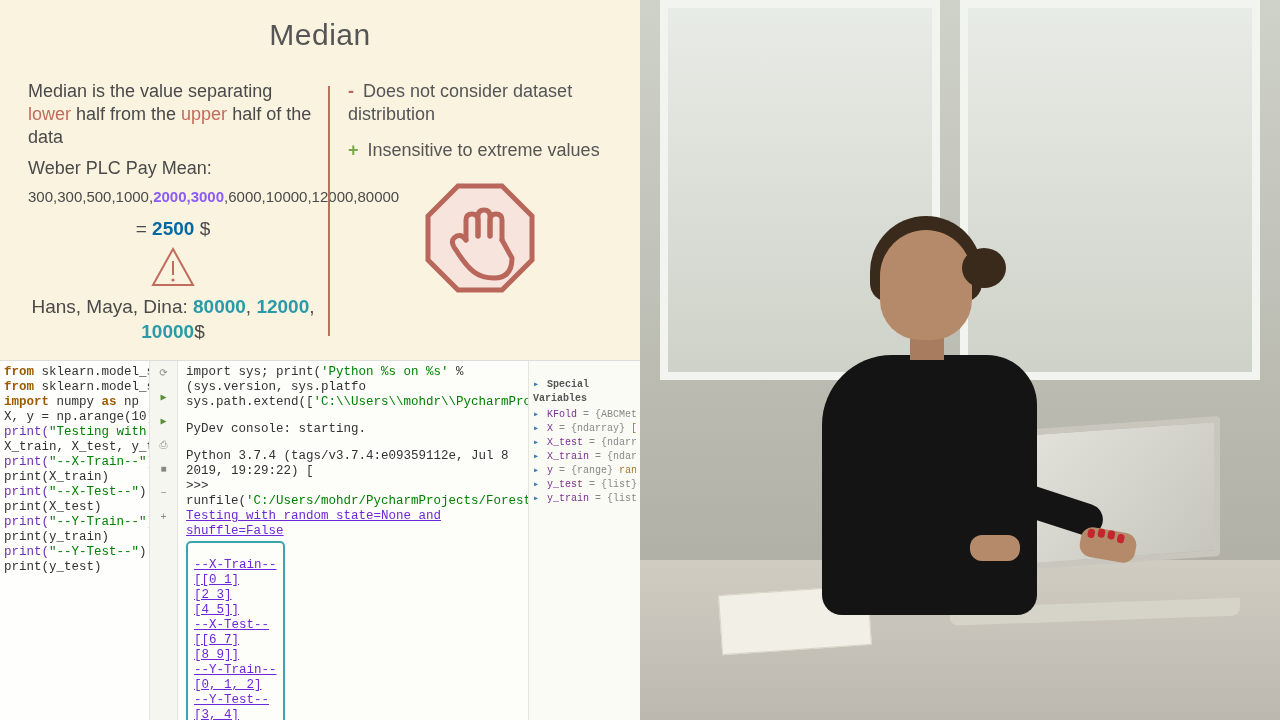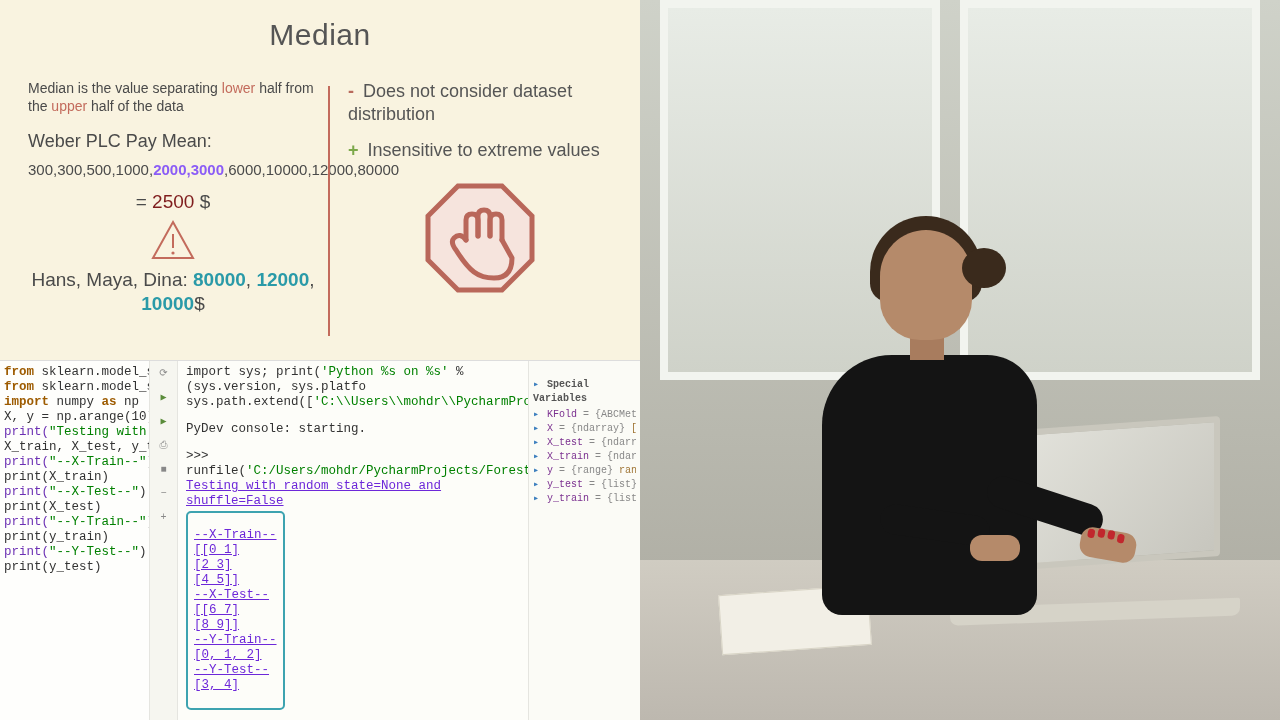--- a/index.html
+++ b/index.html
@@ -8,26 +8,26 @@
   .left { width: 640px; height: 720px; background: #f9f3e0; position: relative; }
   .right { width: 640px; height: 720px; background: linear-gradient(180deg,#cfd2c9 0%, #b8b8ae 60%, #a9a79d 100%); position: relative; overflow: hidden; }
   
   .slide { width: 640px; height: 360px; padding: 18px 28px 0 28px; color:#4a4a4a; position:relative; }
   .slide h1 { text-align: center; font-weight: 400; font-size: 30px; color: #555; letter-spacing: .5px; margin-bottom: 28px; }
   .cols { display: flex; gap: 0; }
   .col-left { width: 290px; font-size: 17px; line-height: 1.28; }
   .divider { width: 2px; background: #c36b5c; margin: 6px 18px 0 10px; align-self: stretch; height: 250px; }
   .col-right { flex: 1; font-size: 17px; line-height: 1.3; }
   .col-left .desc span.red { color: #c36b5c; }
-  .desc { font-size: 14px; margin-bottom: 14px; }
+  .desc { font-size: 18px; margin-bottom: 8px; }
   .subhead { font-size: 18px; margin-bottom: 8px; color:#4a4a4a; }
   .numline { font-size: 15px; text-align:center; line-height:1.25; margin-bottom: 10px; }
   .numline .hl { color:#8b5cf6; font-weight:600; }
   .equals { text-align:center; font-size:19px; margin-bottom: 4px; }
-  .equals .amt { color:#7f1d1d; font-weight:400; }
+  .equals .amt { color:#0369a1; font-weight:700; }
   .warn { display:flex; justify-content:center; margin: 4px 0 6px 0; }
   .names { text-align:center; font-size:19px; }
   .names .hl { color:#2a9aa8; font-weight:700; }
   .plus { color:#7ca84a; font-weight:700; margin-right:4px; }
   .minus { color:#b86a5c; font-weight:700; margin-right:4px; }
   .bullet { margin-bottom: 12px; font-size:18px; color:#555; }
   .stop-wrap { display:flex; justify-content:center; margin-top:16px; }
   
   .ide { position:absolute; left:0; right:0; bottom:0; height:360px; background:#fcfcfa; display:flex; font-family: "Courier New", monospace; font-size:12.5px; color:#333; border-top:1px solid #ddd; }
   .editor { width: 150px; background:#fefefc; padding:4px 2px 0 4px; line-height:15px; white-space: nowrap; overflow:hidden; border-right:1px solid #e5e5e0; }
@@ -140,20 +140,21 @@
         <div class="gutter-btn gray">■</div>
         <div class="gutter-btn gray">−</div>
         <div class="gutter-btn gray">+</div>
       </div>
       <div class="console">
         <div><span>import sys; print(</span><span class="c-str">'Python %s on %s'</span><span> % (sys.version, sys.platfo</span></div>
         <div><span>sys.path.extend([</span><span class="c-str">'C:\\Users\\mohdr\\PycharmProjects\\ForestFir</span></div>
         <div style="height:12px"></div>
         <div>PyDev console: starting.</div>
         <div style="height:12px"></div>
+        <div>Python 3.7.4 (tags/v3.7.4:e09359112e, Jul  8 2019, 19:29:22) [</div>
         <div><span>&gt;&gt;&gt; runfile(</span><span class="c-str">'C:/Users/mohdr/PycharmProjects/ForestFireForecast</span></div>
         <div class="red">Testing with random_state=None and shuffle=False</div>
         <div class="box">
           <div class="red">--X-Train--</div>
           <div class="red">[[0 1]</div>
           <div class="red"> [2 3]</div>
           <div class="red"> [4 5]]</div>
           <div class="red">--X-Test--</div>
           <div class="red">[[6 7]</div>
           <div class="red"> [8 9]]</div>

